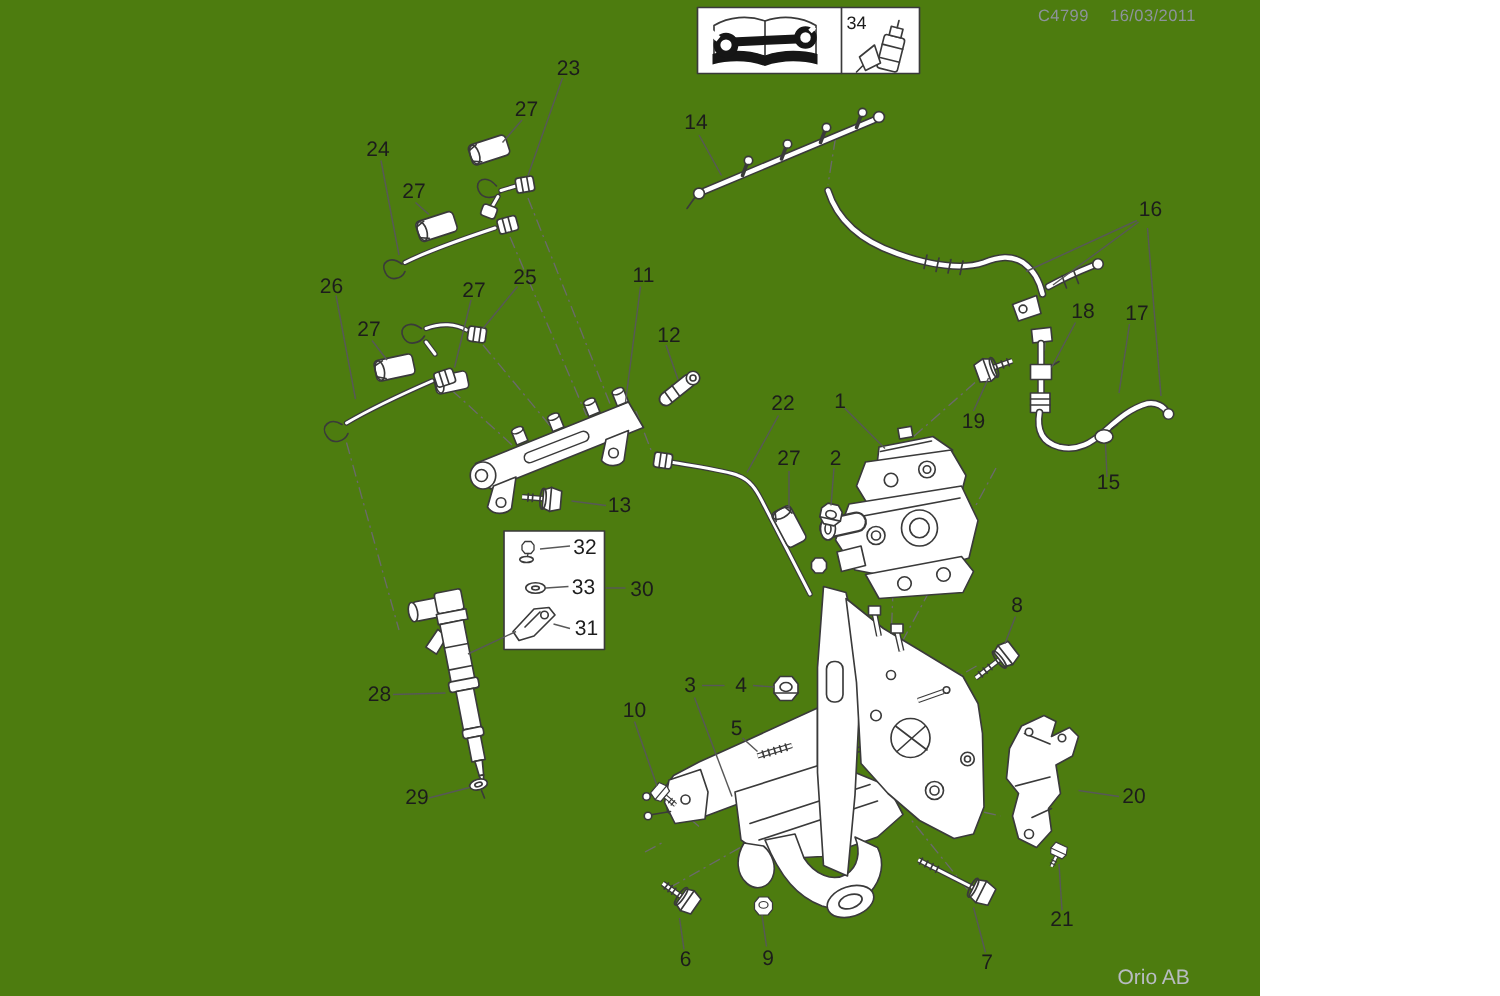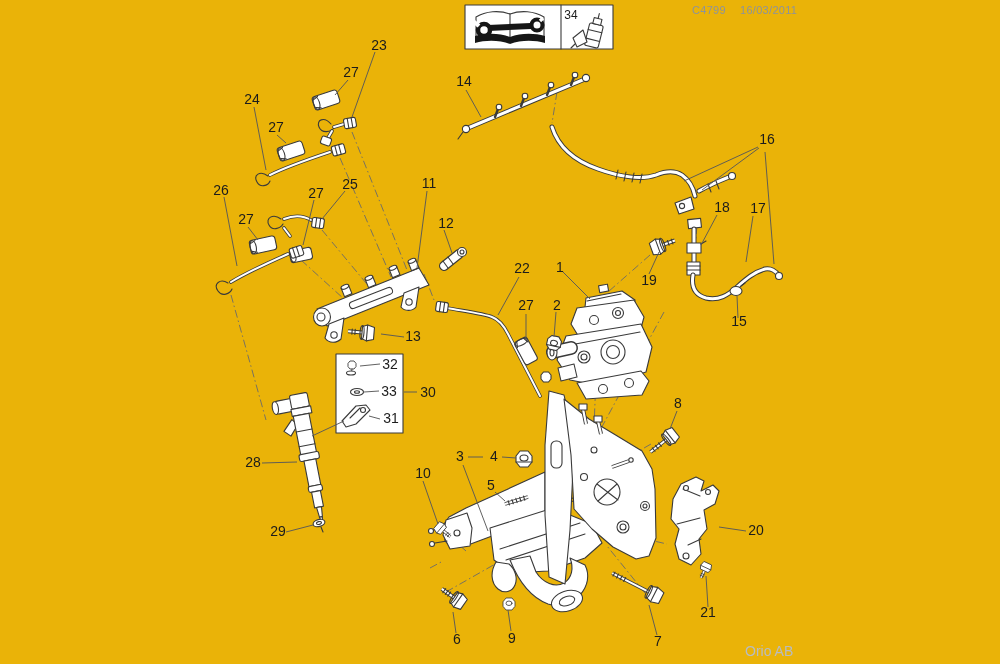--- a/index.html
+++ b/index.html
@@ -1,16 +1,16 @@
 <!DOCTYPE html>
 <html><head>
 <meta charset="utf-8">
 <style>
   html,body { margin:0; padding:0; background:#ffffff; }
-  .page { position:relative; width:1000px; height:664px; background:#eab308; overflow:hidden;
+  .page { position:relative; width:840px; height:664px; background:#4d7c0f; overflow:hidden;
           font-family:"Liberation Sans", sans-serif; }
   svg { display:block; }
   .ln   { stroke:#3a3a3a; fill:none; stroke-width:1.1; stroke-linecap:round; stroke-linejoin:round; }
   .fw   { stroke:#3a3a3a; fill:#ffffff; stroke-width:1.1; stroke-linejoin:round; }
   .blk  { fill:#161616; stroke:none; }
   .tube { stroke:#3a3a3a; fill:none; stroke-width:5; stroke-linecap:round; stroke-linejoin:round; }
   .core { stroke:#ffffff; fill:none; stroke-width:3; stroke-linecap:round; stroke-linejoin:round; }
   .tube2{ stroke:#3a3a3a; fill:none; stroke-width:3.6; stroke-linecap:round; }
   .core2{ stroke:#ffffff; fill:none; stroke-width:2; stroke-linecap:round; }
   .dash { stroke:#6a6a6a; fill:none; stroke-width:0.9; stroke-dasharray:8 3 1.5 3; }

